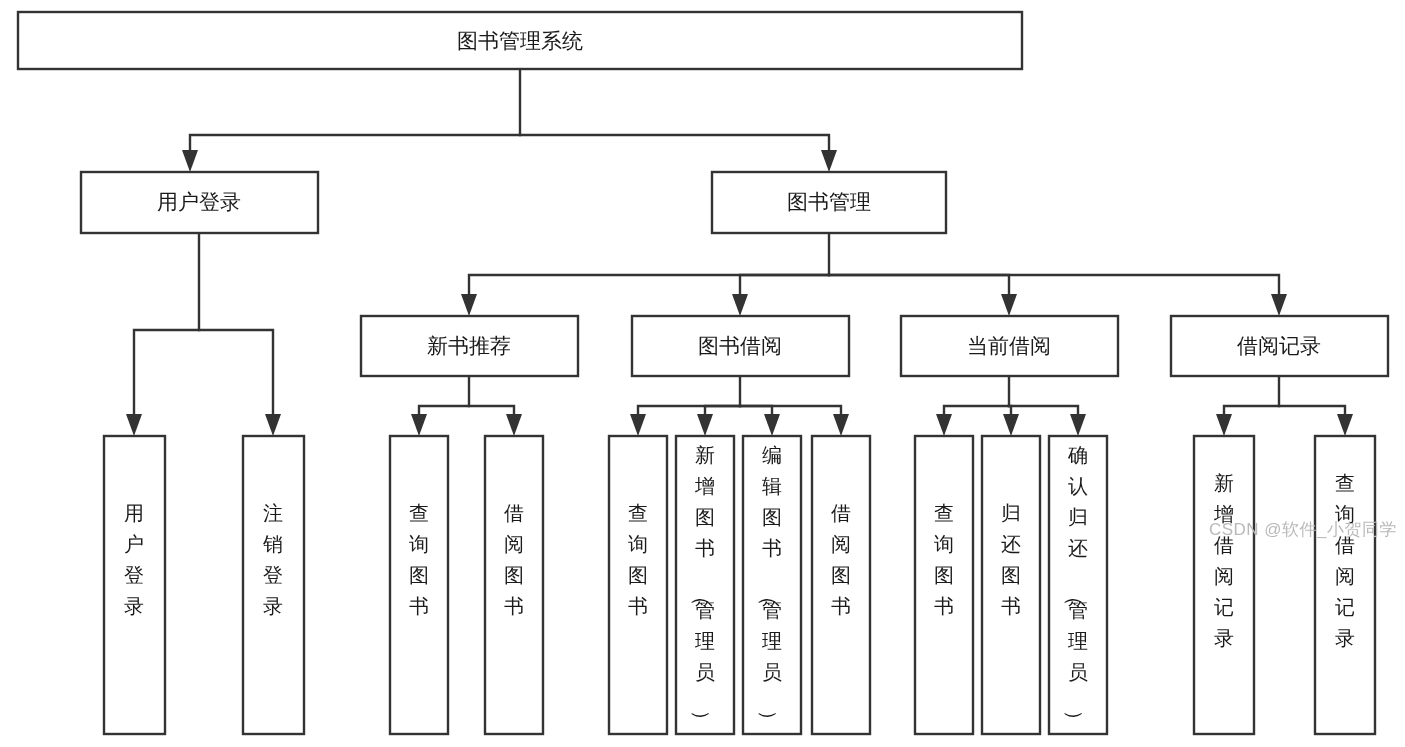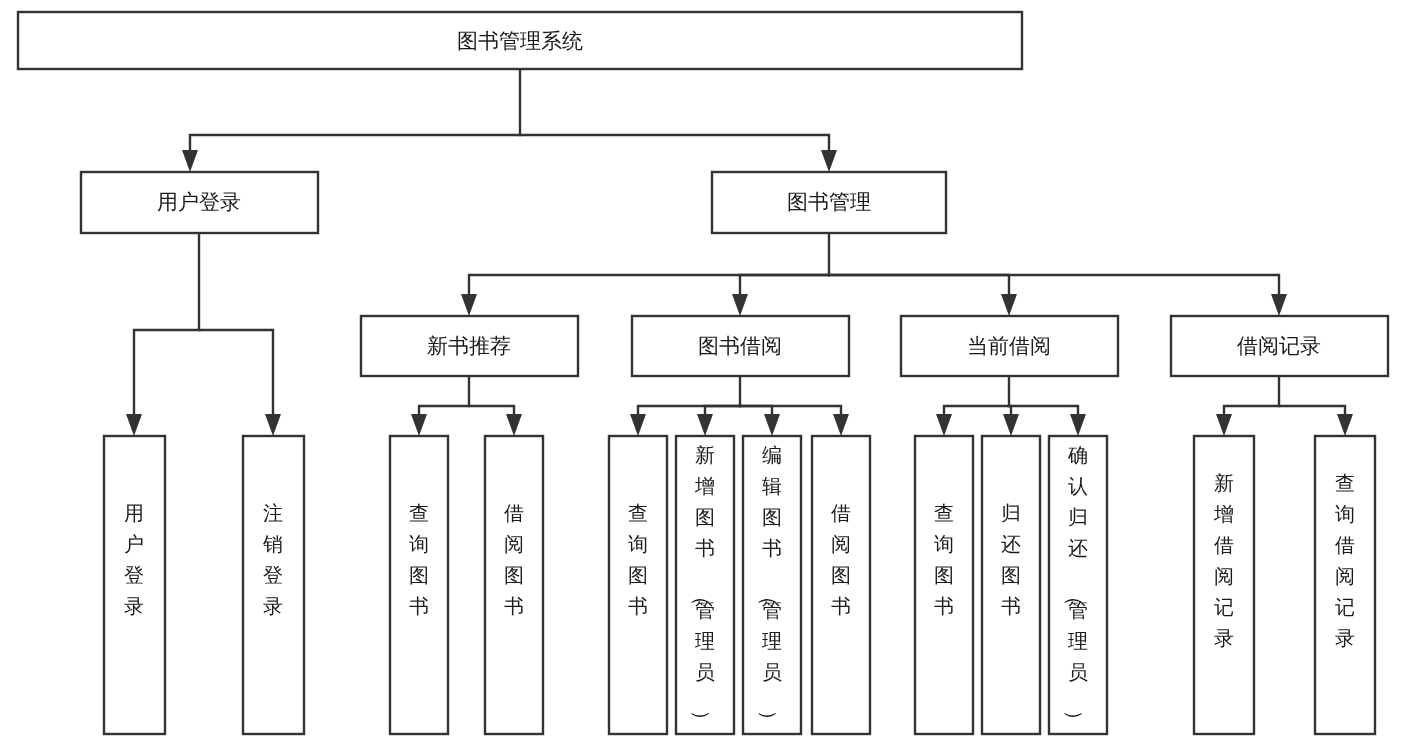--- a/index.html
+++ b/index.html
@@ -213,13 +213,14 @@
     <g>
       <rect class="node-rect" x="1194" y="436" width="60" height="298"></rect>
       <text class="node-label-vert" x="1224" y="490"><tspan x="1224" y="490">新</tspan><tspan x="1224" y="521">增</tspan><tspan x="1224" y="552">借</tspan><tspan x="1224" y="583">阅</tspan><tspan x="1224" y="614">记</tspan><tspan x="1224" y="645">录</tspan></text>
     </g>
     <g>
       <rect class="node-rect" x="1315" y="436" width="60" height="298"></rect>
       <text class="node-label-vert" x="1345" y="490"><tspan x="1345" y="490">查</tspan><tspan x="1345" y="521">询</tspan><tspan x="1345" y="552">借</tspan><tspan x="1345" y="583">阅</tspan><tspan x="1345" y="614">记</tspan><tspan x="1345" y="645">录</tspan></text>
     </g>
   </svg>
 
+  <div class="watermark">CSDN @软件_小贺同学</div>
 </div>
 
 </body></html>

